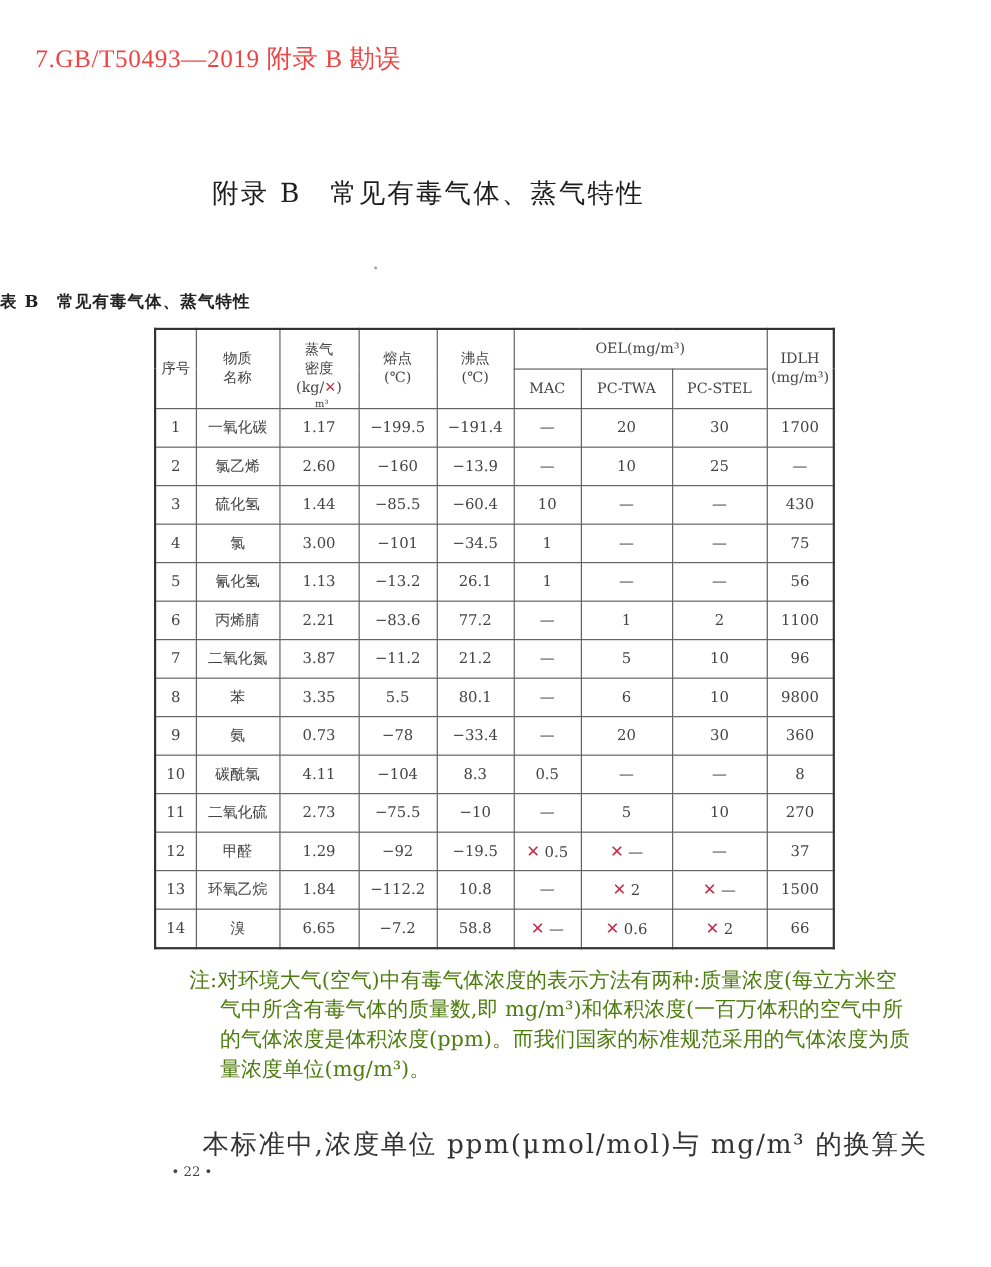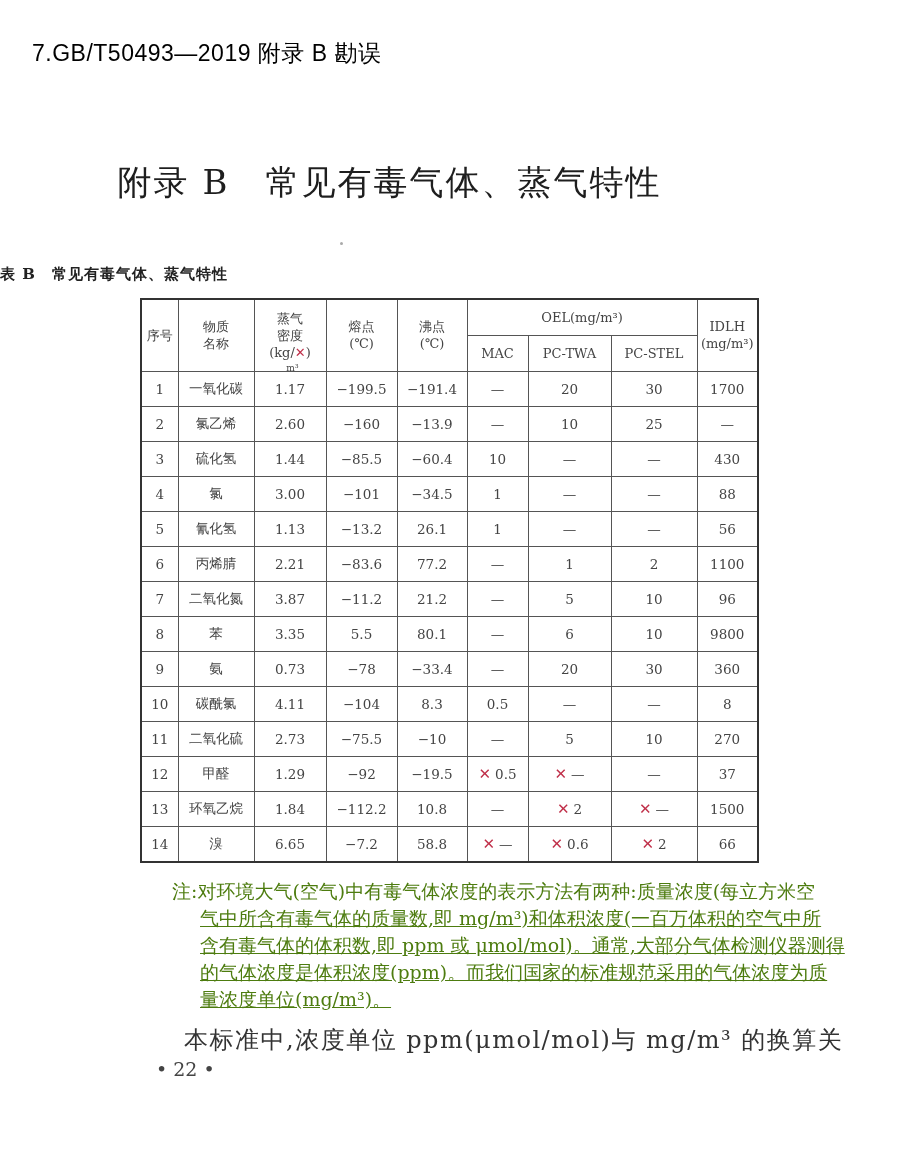--- a/index.html
+++ b/index.html
@@ -1,26 +1,26 @@
 <!DOCTYPE html>
 <html><head>
 <meta charset="utf-8">
 <style>
   html, body { margin: 0; padding: 0; }
   body {
     width: 901px; height: 1152px; background: #ffffff; position: relative; overflow: hidden;
     font-family: "DejaVu Serif", "Liberation Serif", serif; color: #333;
   }
   .top-caption {
-    position: absolute; left: 32px; top: 38px; font-size: 23px; color: #000000;
-    font-family: Liberation Sans, sans-serif; letter-spacing: 0.5px; text-align: right;
+    position: absolute; left: 32px; top: 38px; font-size: 23px; color: #ef4444;
+    font-family: Liberation Serif, serif; letter-spacing: 0.5px; text-align: right;
   }
   .appendix-title {
     position: absolute; left: 0; width: 779px; top: 160px; text-align: center;
-    font-size: 34px; color: #1e1e1e; letter-spacing: 2px;
+    font-size: 24px; color: #1e1e1e; letter-spacing: 2px;
   }
   .dot-speck { position: absolute; left: 340px; top: 242px; width: 3px; height: 3px; background:#aaa; border-radius: 50%; }
   .table-title {
     position: absolute; left: 0; width: 901px; top: 265px; 
     font-size: 15px; font-weight: bold; color: #222; letter-spacing: 1px;
   }
   table.gas {
     position: absolute; left: 140px; top: 298px; width: 617px;
     border-collapse: collapse; border: 2px solid #333; font-size: 13.5px; color: #444;
     table-layout: fixed;
@@ -28,25 +28,25 @@
   table.gas td, table.gas th {
     border: 1px solid #555; text-align: center; padding: 0; font-weight: normal;
     height: 34px; position: relative;
   }
   table.gas th { color: #444; font-size: 13px; line-height: 17px; }
   .xmark { color: #c0304a; font-weight: bold; margin-right: 4px; font-family: "DejaVu Sans", sans-serif; font-size: 15px; }
   .notes {
     position: absolute; left: 172px; top: 878px; width: 600px; font-size: 19px; color: #4d7c0f; line-height: 27px;
   }
   .notes .ln { white-space: nowrap; }
-  .notes .indent { padding-left: 28px; text-decoration: underline; }
+  .notes .indent { padding-left: 28px; }
   .body-line {
     position: absolute; left: 184px; top: 1024px; font-size: 24px; color: #333; letter-spacing: 1.5px; white-space: nowrap;
   }
-  .page-num { position: absolute; left: 156px; top: 1058px; font-size: 19px; color: #444; }
+  .page-num { position: absolute; left: 156px; top: 1058px; font-size: 12px; color: #444; }
   .unit-m { position:absolute; left: 50%; bottom: -6px; font-size: 9px; transform: translateX(-30%); }
 </style>
 </head>
 <body>
 
 <div class="top-caption">7.GB/T50493—2019 附录 B 勘误</div>
 <div class="appendix-title">附录 B　常见有毒气体、蒸气特性</div>
 <div class="dot-speck"></div>
 <div class="table-title">表 B　常见有毒气体、蒸气特性</div>
 
@@ -131,21 +131,21 @@
       </tr>
       <tr>
         <td><span>4</span></td>
         <td><span>氯</span></td>
         <td><span>3.00</span></td>
         <td><span>−101</span></td>
         <td><span>−34.5</span></td>
         <td><span>1</span></td>
         <td><span>—</span></td>
         <td><span>—</span></td>
-        <td><span>88</span></td>
+        <td><span>75</span></td>
       </tr>
       <tr>
         <td><span>5</span></td>
         <td><span>氰化氢</span></td>
         <td><span>1.13</span></td>
         <td><span>−13.2</span></td>
         <td><span>26.1</span></td>
         <td><span>1</span></td>
         <td><span>—</span></td>
         <td><span>—</span></td>
@@ -249,19 +249,18 @@
         <td><span class="xmark">✕</span><span>0.6</span></td>
         <td><span class="xmark">✕</span><span>2</span></td>
         <td><span>66</span></td>
       </tr>
     </tbody>
 </table>
 
 <div class="notes">
   <div class="ln">注:对环境大气(空气)中有毒气体浓度的表示方法有两种:质量浓度(每立方米空</div>
   <div class="ln indent">气中所含有毒气体的质量数,即 mg/m³)和体积浓度(一百万体积的空气中所</div>
-  <div class="ln indent">含有毒气体的体积数,即 ppm 或 μmol/mol)。通常,大部分气体检测仪器测得</div>
   <div class="ln indent">的气体浓度是体积浓度(ppm)。而我们国家的标准规范采用的气体浓度为质</div>
   <div class="ln indent">量浓度单位(mg/m³)。</div>
 </div>
 
 <div class="body-line">本标准中,浓度单位 ppm(μmol/mol)与 mg/m³ 的换算关</div>
 <div class="page-num">• 22 •</div>
 
 </body></html>

